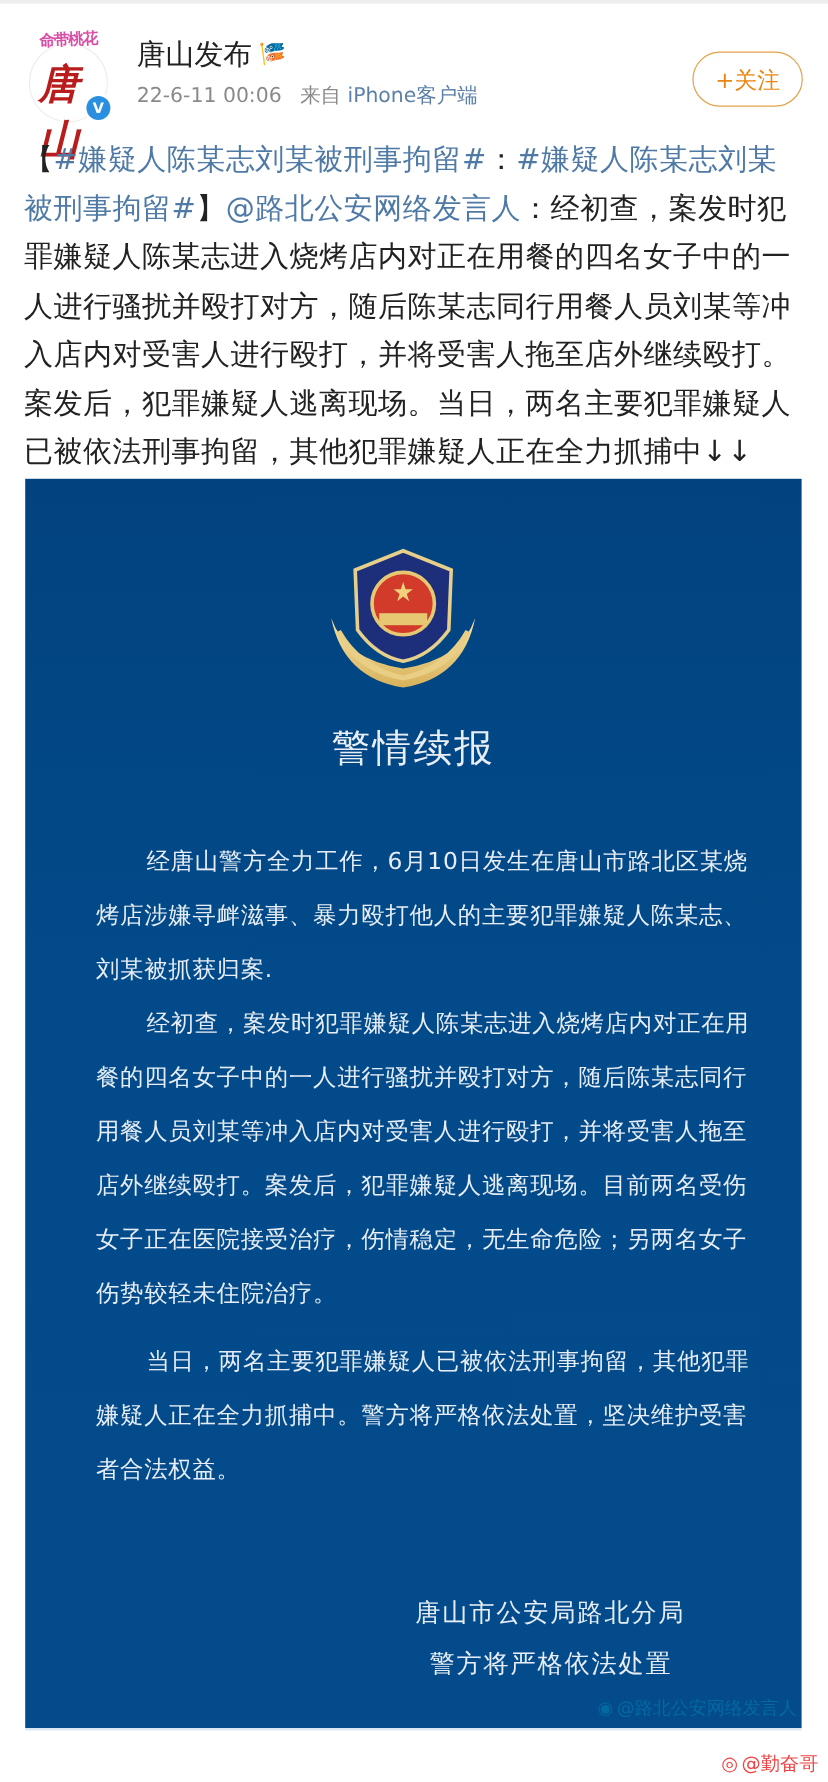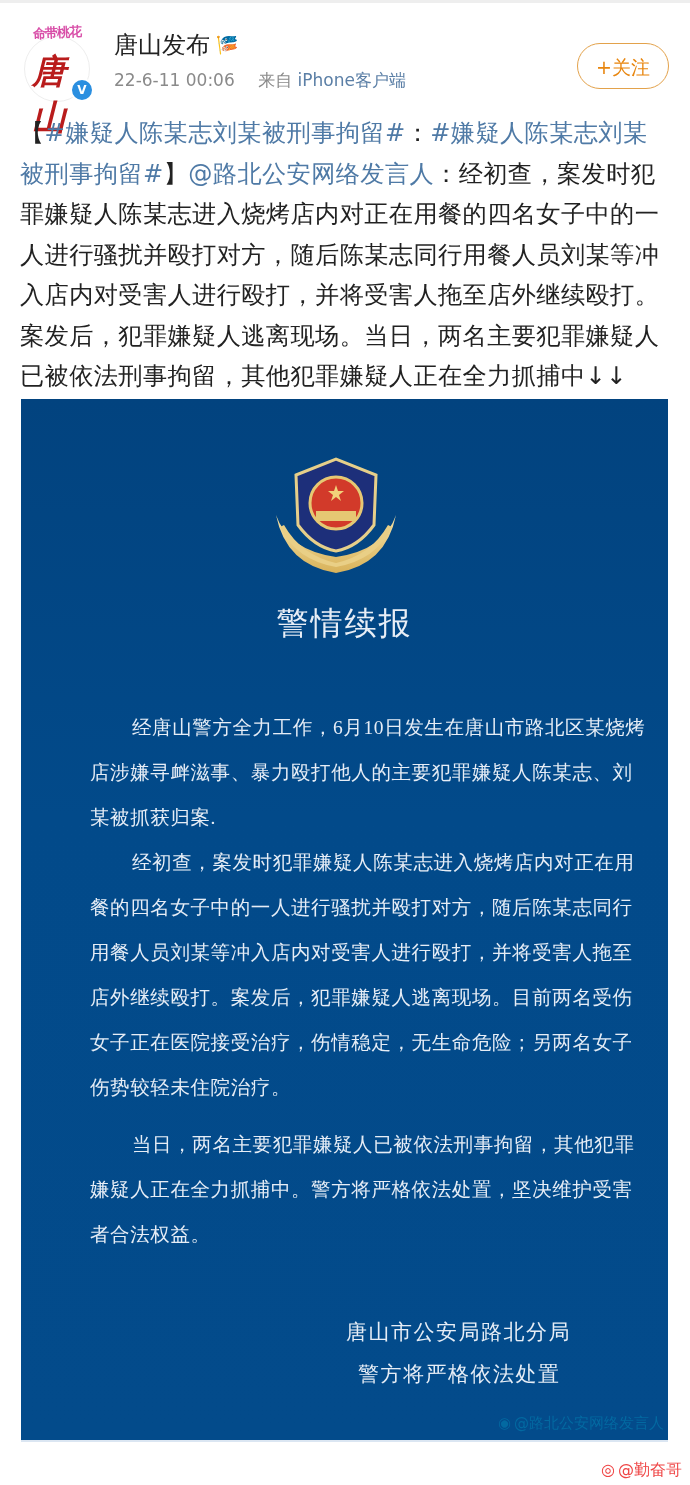--- a/index.html
+++ b/index.html
@@ -55,24 +55,24 @@
   }
   .emblem {
     position:absolute; left:266px; top:455px; width:140px; height:125px;
   }
   .doc-title {
     position:absolute; left:21px; top:598px; width:647px; text-align:center;
     color:#e8eef6; font-size:32px; letter-spacing:2px; line-height:50px;
   }
   .doc-body {
     position:absolute; left:80px; width:560px; color:#e6edf6; font-size:19.5px;
-    line-height:45px; letter-spacing:0.6px; text-indent:42px; margin:10px;font-family:Liberation Serif, serif;
+    line-height:45px; letter-spacing:0.6px; text-indent:42px; margin:0;
   }
   .sig {
-    position:absolute; left:21px; width:647px; color:#e6edf6; font-size:21px; letter-spacing:1.5px;
+    position:absolute; left:21px; width:647px; color:#e6edf6; font-size:21px; letter-spacing:1.5px;margin-top:12px;
   }
   .watermark-inner {
     position:absolute; right:26px; top:1414px; color:#0369a1; font-size:15px;
   }
   .watermark-outer {
     position:absolute; right:8px; top:1460px; color:#ef4444; font-size:16px;
   }
   .wb-icon { display:inline-block; margin-right:3px; }
 </style>
 </head>
@@ -86,21 +86,21 @@
   <div class="avatar-logo">唐山</div>
   <div class="verified">V</div>
 </div>
 
 <div class="username">
   <span>唐山发布</span><span class="badge-icon">🎏</span>
 </div>
 
 <div class="meta">
   <span>22-6-11 00:06</span>
-  <span style="margin-left:18px">来自</span>
+  <span style="margin-left:10px">来自</span>
   <span class="src">iPhone客户端</span>
 </div>
 
 <div class="follow-btn">+关注</div>
 
 <div class="post-text"><span>【</span><span class="link">#嫌疑人陈某志刘某被刑事拘留#</span><span>：</span><span class="link">#嫌疑人陈某志刘某被刑事拘留#</span><span>】</span><span class="link">@路北公安网络发言人</span><span>：经初查，案发时犯罪嫌疑人陈某志进入烧烤店内对正在用餐的四名女子中的一人进行骚扰并殴打对方，随后陈某志同行用餐人员刘某等冲入店内对受害人进行殴打，并将受害人拖至店外继续殴打。案发后，犯罪嫌疑人逃离现场。当日，两名主要犯罪嫌疑人已被依法刑事拘留，其他犯罪嫌疑人正在全力抓捕中↓↓</span></div>
 
 <div class="image-card"></div>
 
 <svg class="emblem" viewBox="0 0 140 125">

